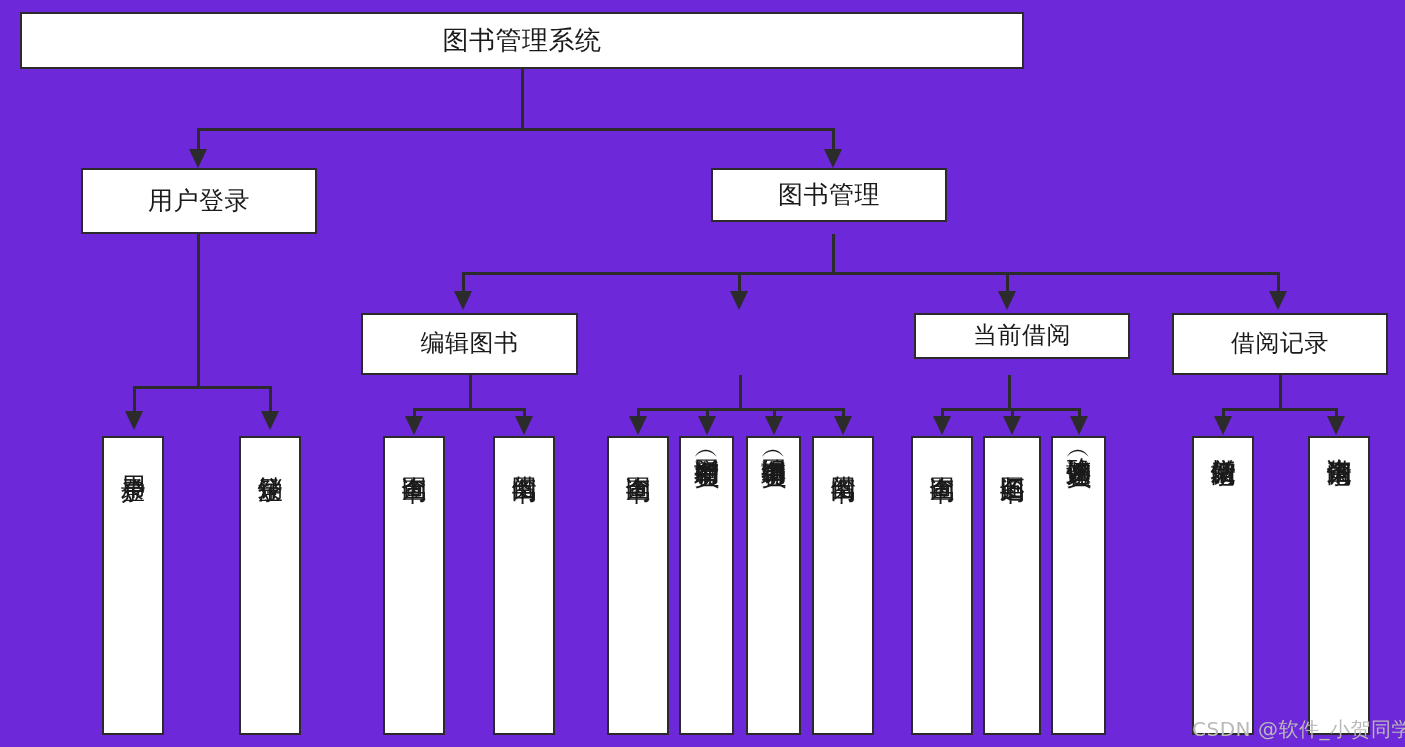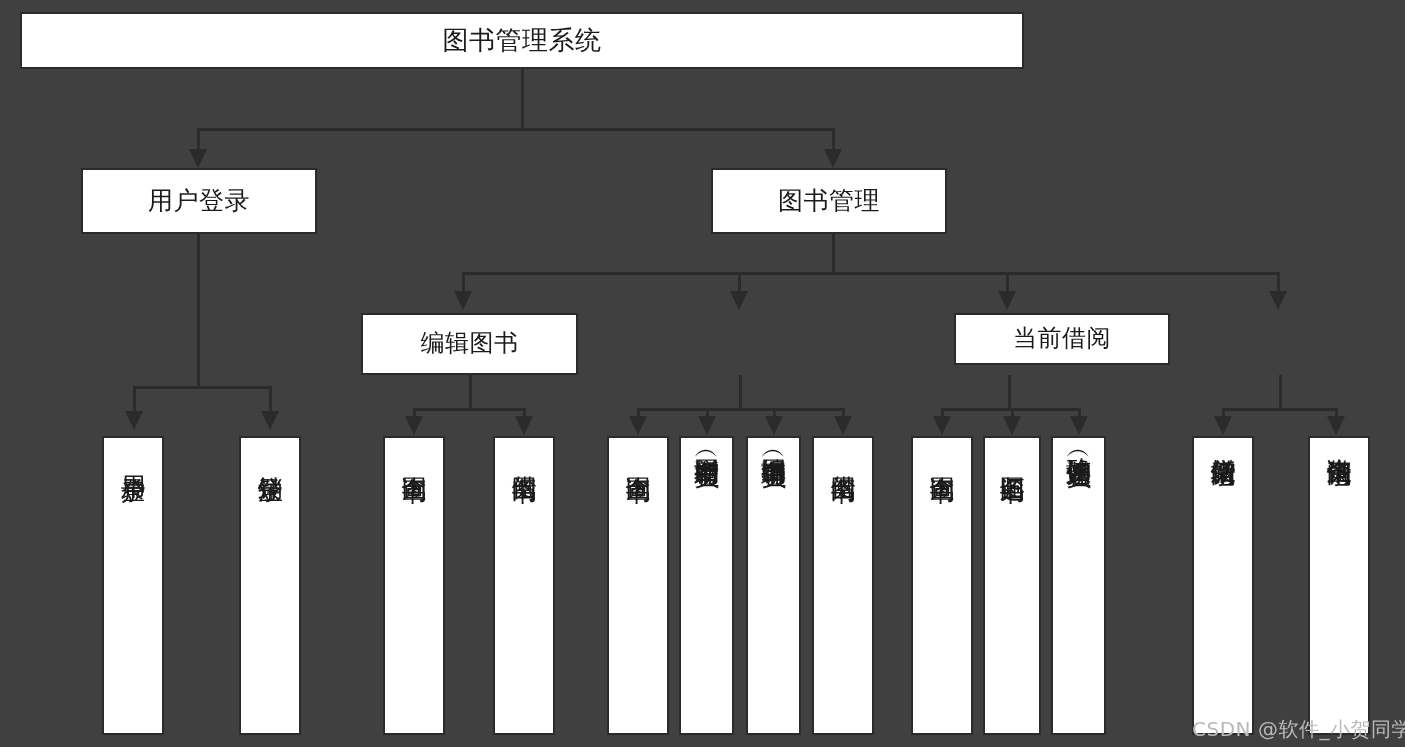--- a/index.html
+++ b/index.html
@@ -8,21 +8,21 @@
     background: #ffffff;
   }
   body {
     font-family: "DejaVu Sans", "Liberation Sans", sans-serif;
     color: #111111;
   }
   #canvas {
     position: relative;
     width: 1405px;
     height: 747px;
-    background: #404040;
+    background: #6d28d9;
     overflow: hidden;
   }
   
   .node {
     position: absolute;
     box-sizing: border-box;
     background: #ffffff;
     border: 2.5px solid #2b2b2b;
     display: flex;
     align-items: center;
@@ -99,21 +99,21 @@
   <div class="vline" style="left:197px; top:128px; height:23px;"></div>
   <div class="arrow" style="left:189px; top:149px;"></div>
 
   <div class="vline" style="left:832px; top:128px; height:23px;"></div>
   <div class="arrow" style="left:824px; top:149px;"></div>
 
   <div class="node level2" style="left:81px; top:168px; width:236px; height:66px;">
     <span class="label">用户登录</span>
   </div>
 
-  <div class="node level2" style="left:711px; top:168px; width:236px; height:66px;">
+  <div class="node level2" style="left:711px; top:168px; width:236px; height:54px;">
     <span class="label">图书管理</span>
   </div>
 
   <div class="vline" style="left:197px; top:234px; height:152px;"></div>
   <div class="hline" style="left:133px; top:386px; width:136px;"></div>
   <div class="vline" style="left:133px; top:386px; height:27px;"></div>
   <div class="arrow" style="left:125px; top:411px;"></div>
   <div class="vline" style="left:269px; top:386px; height:27px;"></div>
   <div class="arrow" style="left:261px; top:411px;"></div>
 
@@ -130,24 +130,27 @@
   <div class="arrow" style="left:998px; top:291px;"></div>
 
   <div class="vline" style="left:1277px; top:272px; height:21px;"></div>
   <div class="arrow" style="left:1269px; top:291px;"></div>
 
   <div class="node level3" style="left:361px; top:313px; width:217px; height:62px;">
     <span class="label">编辑图书</span>
   </div>
 
 
-  <div class="node level3" style="left:954px; top:313px; width:216px; height:52px;">
+  <div class="node level3" style="left:914px; top:313px; width:216px; height:46px;">
     <span class="label">当前借阅</span>
   </div>
 
+  <div class="node level3" style="left:1172px; top:313px; width:216px; height:62px;">
+    <span class="label">借阅记录</span>
+  </div>
 
   <div class="vline" style="left:469px; top:375px; height:33px;"></div>
   <div class="hline" style="left:413px; top:408px; width:113px;"></div>
   <div class="vline" style="left:413px; top:408px; height:10px;"></div>
   <div class="arrow" style="left:405px; top:416px;"></div>
   <div class="vline" style="left:523px; top:408px; height:10px;"></div>
   <div class="arrow" style="left:515px; top:416px;"></div>
 
   <div class="vline" style="left:739px; top:375px; height:33px;"></div>
   <div class="hline" style="left:637px; top:408px; width:208px;"></div>

